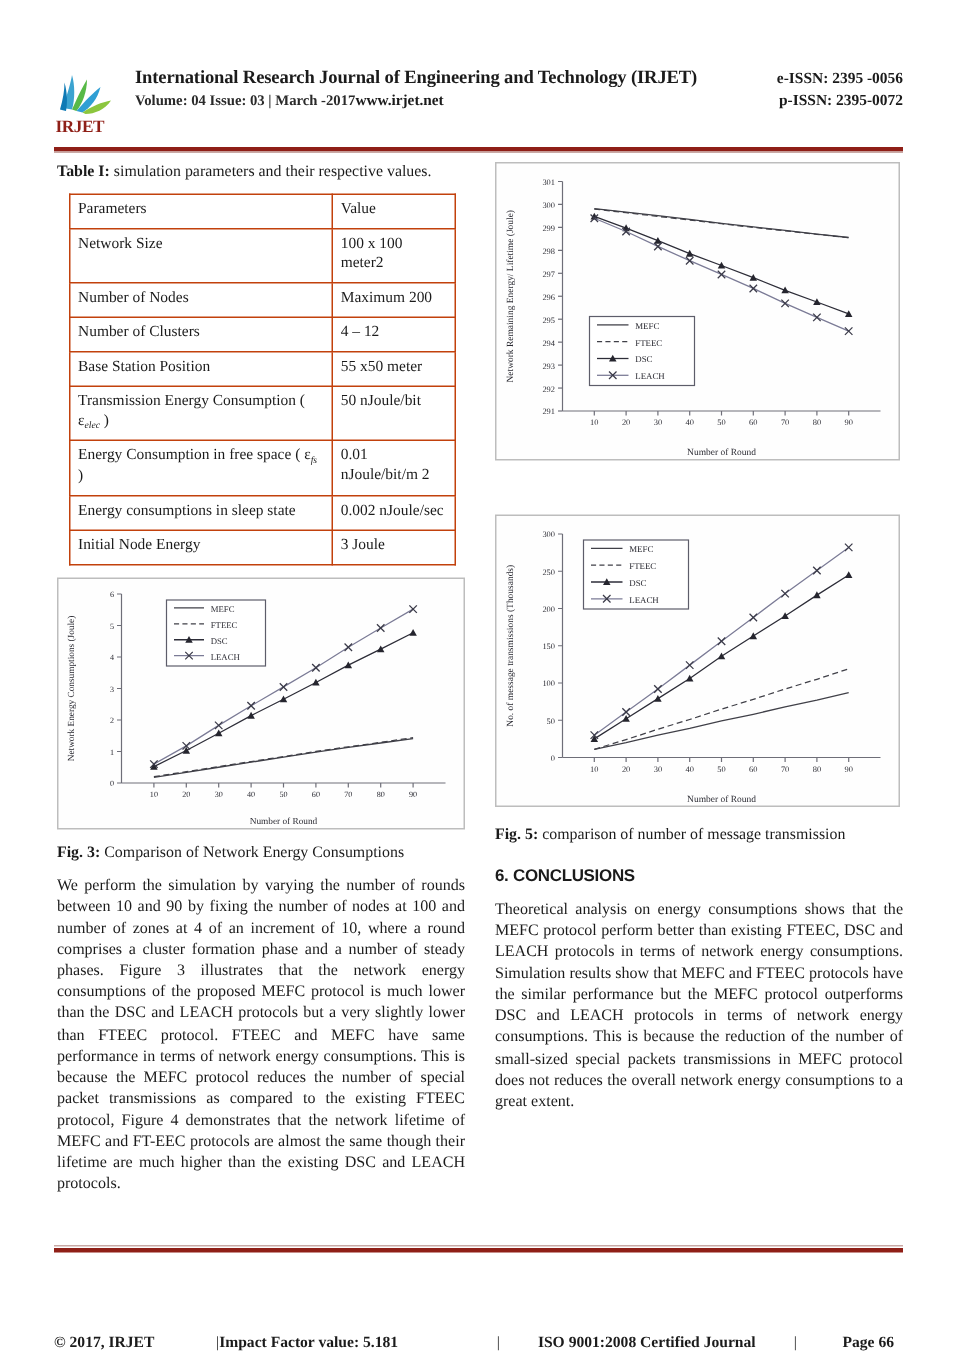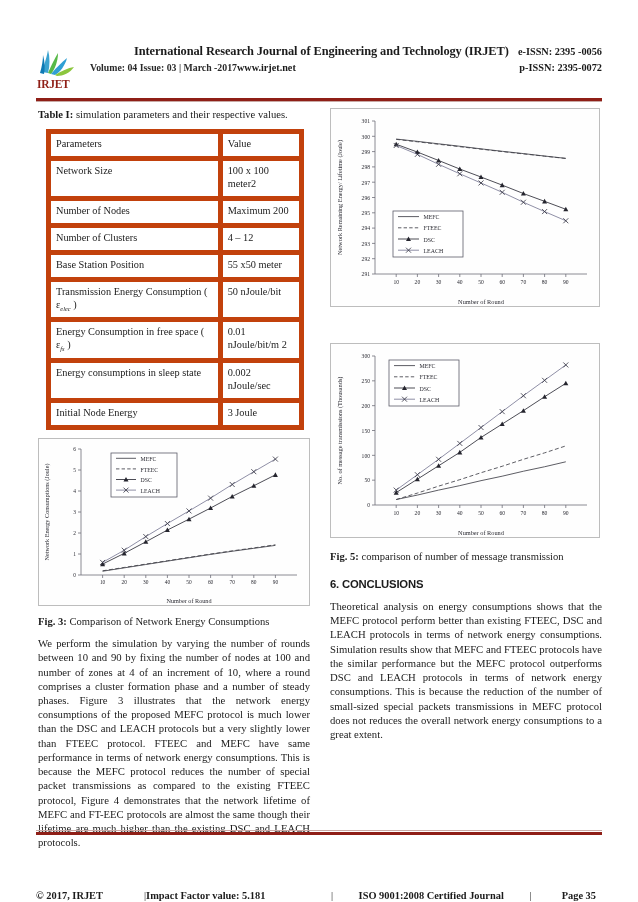--- a/index.html
+++ b/index.html
@@ -21,21 +21,21 @@
   }
   .hdr-flex { display: flex; align-items: flex-start; }
   .logo-box {
     width: 46px; height: 46px;
     position: relative;
     flex: 0 0 46px;
     margin-top: 1px;
   }
   .logo-svg { display: block; }
   .hdr-text { flex: 1 1 auto; padding-left: 8px; }
-  .hdr-row1 { display: flex; justify-content: space-between; align-items: baseline; margin-left: 44px; }
+  .hdr-row1 { display: flex; justify-content: space-between; align-items: baseline; }
   .hdr-row2 { display: flex; justify-content: space-between; align-items: baseline; margin-top: 3px; }
   .jtitle {
     font-family: "Liberation Serif", serif;
     font-weight: bold;
     font-size: 12.4px;
     letter-spacing: -0.1px;
     white-space: nowrap;
   }
   .eissn { font-weight: bold; font-size: 10.3px; white-space: nowrap; }
   .pissn { font-weight: bold; font-size: 10.3px; white-space: nowrap; }
@@ -78,21 +78,21 @@
   }
 
   
   table.param-table {
     border-collapse: collapse;
     width: 258px;
     margin: 4px 0 0 8px;
     font-size: 10.3px;
   }
   table.param-table td {
-    border: 5px solid #c2410c;
+    border: 1px solid #c2410c;
     padding: 4px 5px 5px 5px;
     vertical-align: top;
     line-height: 1.26;
   }
   table.param-table td.c1 { width: 176px; }
   table.param-table td.c2 { width: 82px; }
   .sym { font-style: italic; font-size: 8.3px; }
   .sym sub { font-size: 6.4px; }
 
   
@@ -551,14 +551,14 @@
 </div>
 
 <div id="footer-rule"></div>
 <div id="page-footer">
   <span class="f1">© 2017, IRJET</span>
   <span class="fsep">|</span>
   <span class="f2">Impact Factor value: 5.181</span>
   <span class="fsep">|</span>
   <span class="f3">ISO 9001:2008 Certified Journal</span>
   <span class="fsep">|</span>
-  <span class="f4">Page 35</span>
+  <span class="f4">Page 66</span>
 </div>
 
 </body></html>

